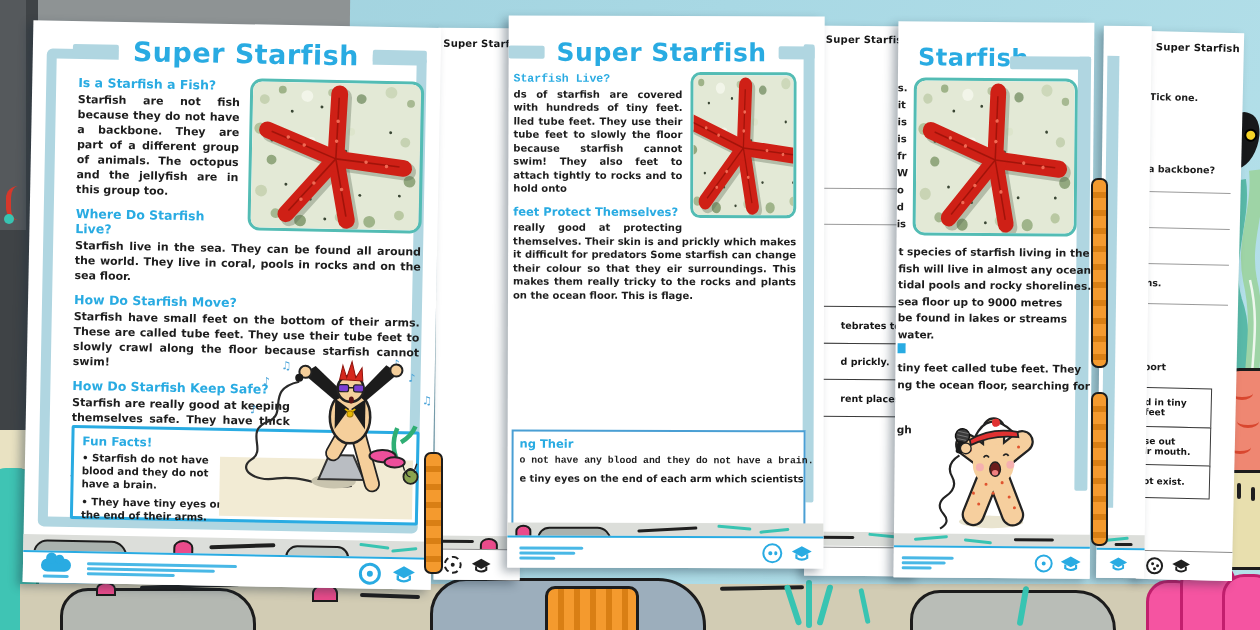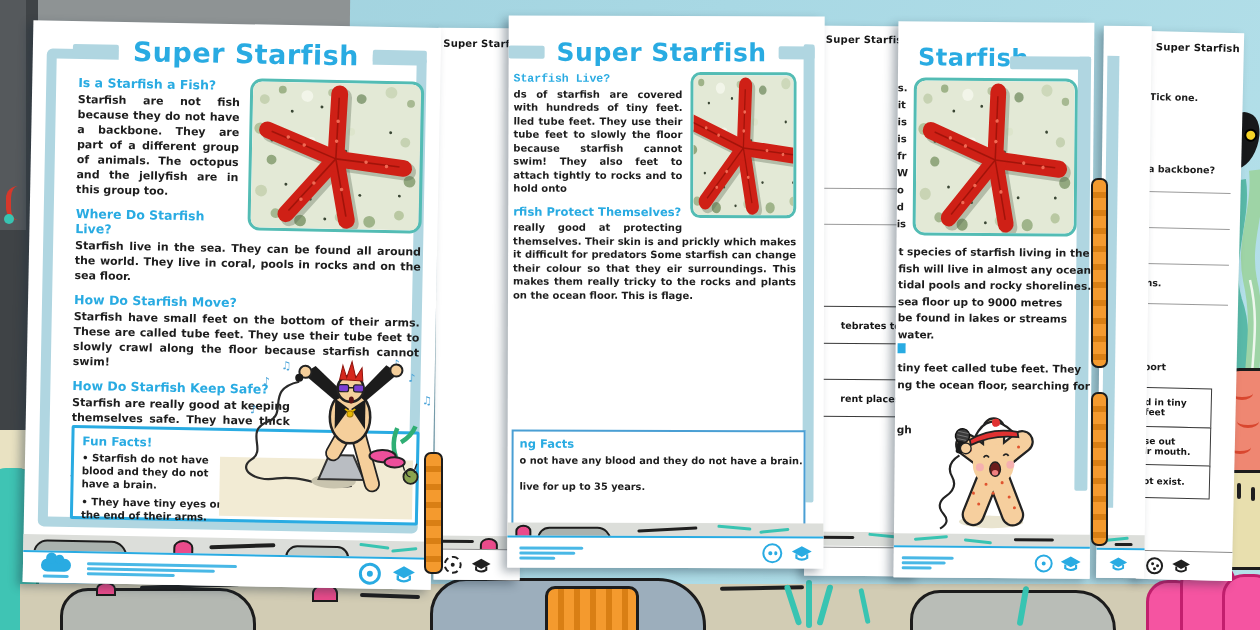--- a/index.html
+++ b/index.html
@@ -206,20 +206,23 @@
     </div>
   </div>
 
   <div class="page" style="left:806px;top:26px;width:116px;height:550px;z-index:20;transform:rotate(.4deg);">
     <div class="abs hdrblk" style="left:18px;top:8px;white-space:nowrap;">Super Starfish</div>
     <div class="gline" style="left:14px;top:162px;width:100px;"></div>
     <div class="gline" style="left:14px;top:198px;width:100px;"></div>
     <div class="optbox" style="left:12px;top:280px;width:102px;height:38px;font-size:9.5px;padding-left:22px;">
       <span>tebrates too.</span>
     </div>
+    <div class="optbox" style="left:12px;top:316.5px;width:102px;height:38px;font-size:9.5px;padding-left:22px;">
+      <span>d prickly.</span>
+    </div>
     <div class="optbox" style="left:12px;top:353px;width:102px;height:38px;font-size:9.5px;padding-left:22px;">
       <span>rent places.</span>
     </div>
     <div class="strip" style="height:14px;">
       <div class="dash" style="left:10px;top:4px;width:40px;height:3px;"></div>
       <div class="tealtw" style="left:64px;top:2px;width:30px;height:3px;transform:rotate(5deg);"></div>
     </div>
     <div class="footer mono" style="height:28px;"></div>
   </div>
 
@@ -352,28 +355,28 @@
     </div>
     <div class="bar abs" style="right:10px;top:28px;width:11px;bottom:66px;"></div>
     <div class="abs" style="left:5px;top:54px;right:28px;font-size:10px;line-height:13.5px;">
       <div style="float:right;width:100px;height:140px;border:3px solid #53bcb4;border-radius:10px;overflow:hidden;margin:2px 0 4px 8px;">
         <svg width="100" height="140" viewBox="20 0 130 150" preserveAspectRatio="none">
             <use href="#starfish-photo"></use>
           </svg>
       </div>
       <div class="bhead" style="font-size:11.5px;margin:2px 0 2px 0;font-family:Liberation Mono, monospace;">Starfish Live?</div>
       <p class="jbody" style="margin:0 0 8px 0;">ds of starfish are covered with hundreds of tiny feet. lled tube feet. They use their tube feet to slowly the floor because starfish cannot swim! They also feet to attach tightly to rocks and to hold onto</p>
-      <div class="bhead" style="font-size:11.5px;margin:10px 0 2px 0;">rfish Protect Themselves?</div>
+      <div class="bhead" style="font-size:11.5px;margin:10px 0 2px 0;">feet Protect Themselves?</div>
       <p class="jbody" style="margin:0;">really good at protecting themselves. Their skin is and prickly which makes it difficult for predators Some starfish can change their colour so that they eir surroundings. This makes them really tricky to the rocks and plants on the ocean floor. This is flage.</p>
     </div>
     <div class="abs" style="left:4px;right:18px;top:414px;height:92px;border:2px solid #4a9fd4;background:#fff;">
-      <div class="bhead" style="font-size:11.5px;margin:5px 0 3px 6px;">ng Facts</div>
+      <div class="bhead" style="font-size:11.5px;margin:5px 0 3px 6px;">ng Their</div>
       <div style="font-size:9.8px;line-height:13px;font-weight:bold;color:#1d1d1d;margin-left:6px;">
-        <div class="rag" style="margin-bottom:13px;">o not have any blood and they do not have a brain.</div>
-        <div class="rag">live for up to 35 years.</div>
+        <div class="rag" style="margin-bottom:5px;font-family:Liberation Mono, monospace;">o not have any blood and they do not have a brain.</div>
+        <div class="rag">e tiny eyes on the end of each arm which scientists</div>
       </div>
     </div>
     <div class="strip" style="height:15px;">
       <div class="abs" style="left:30px;top:4px;width:70px;height:14px;background:#aab2ae;border:2px solid #1c1c1c;border-radius:12px 14px 0 0;"></div>
       <div class="dash" style="left:130px;top:5px;width:60px;height:3px;transform:rotate(-3deg);"></div>
       <div class="tealtw" style="left:210px;top:3px;width:34px;height:3px;transform:rotate(5deg);"></div>
       <div class="tealtw" style="left:252px;top:6px;width:30px;height:3px;transform:rotate(-6deg);"></div>
       <div class="abs" style="left:8px;top:2px;width:12px;height:9px;background:#ea4b8b;border:2px solid #1c1c1c;border-radius:50% 50% 0 0;"></div>
     </div>
     <div class="footer">

